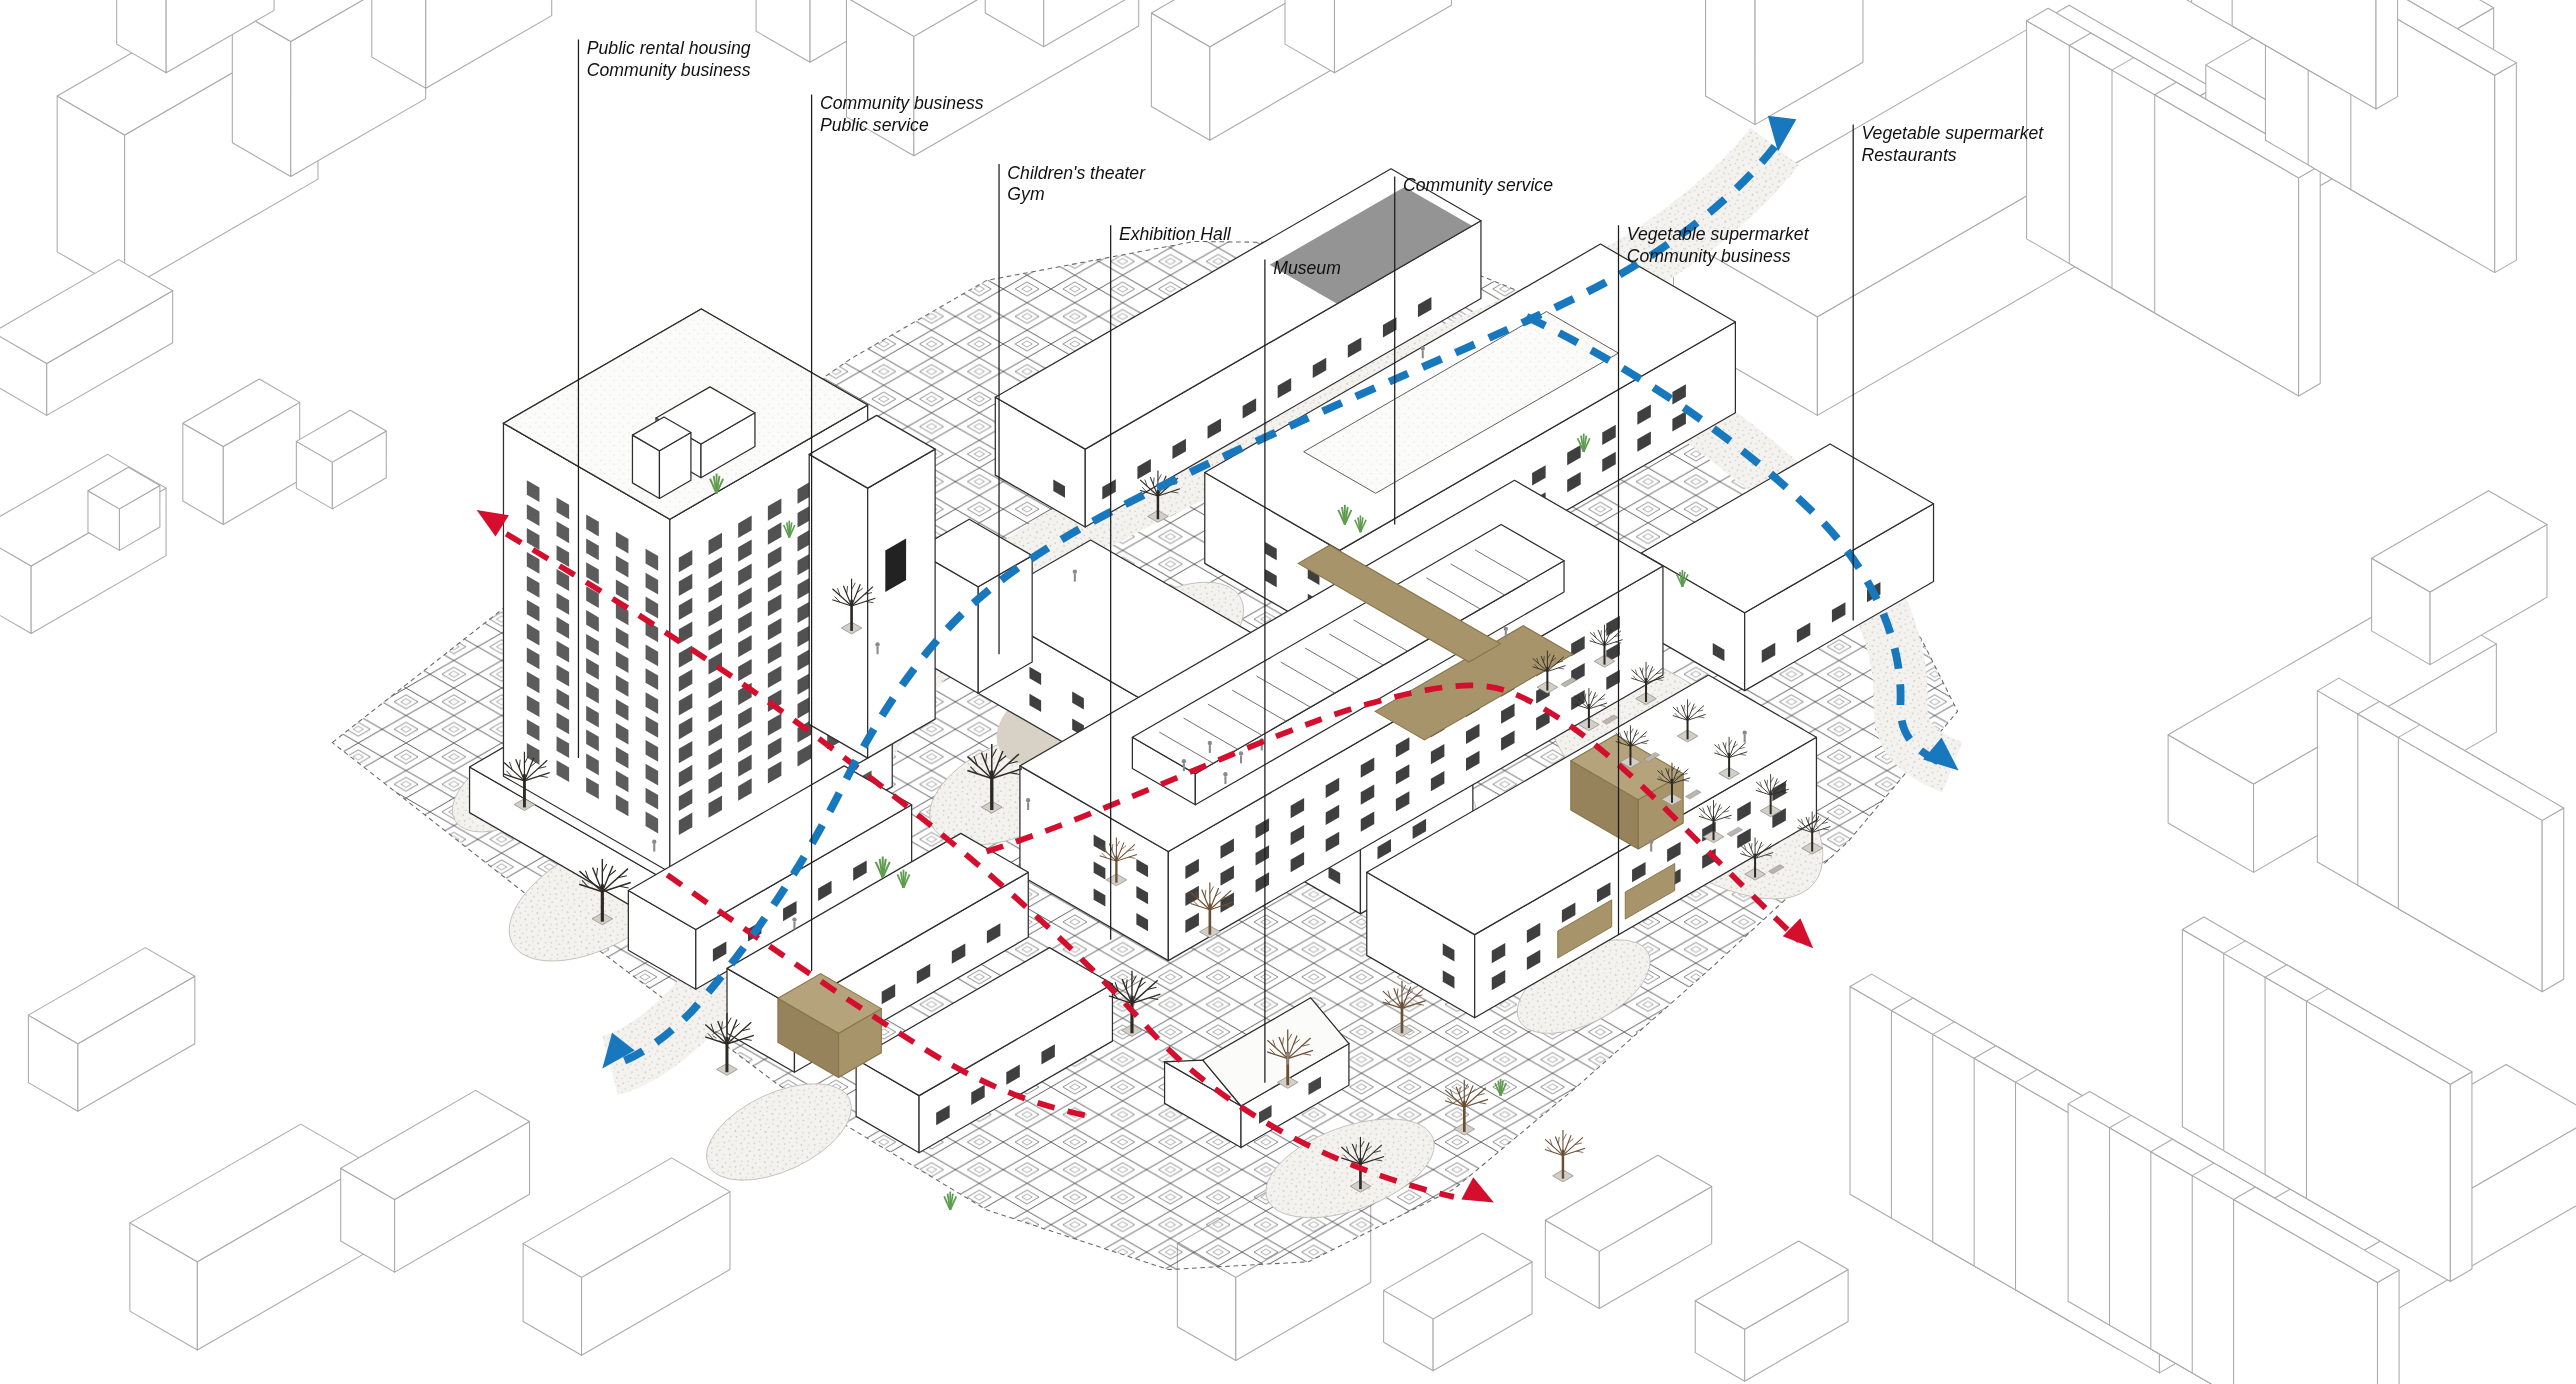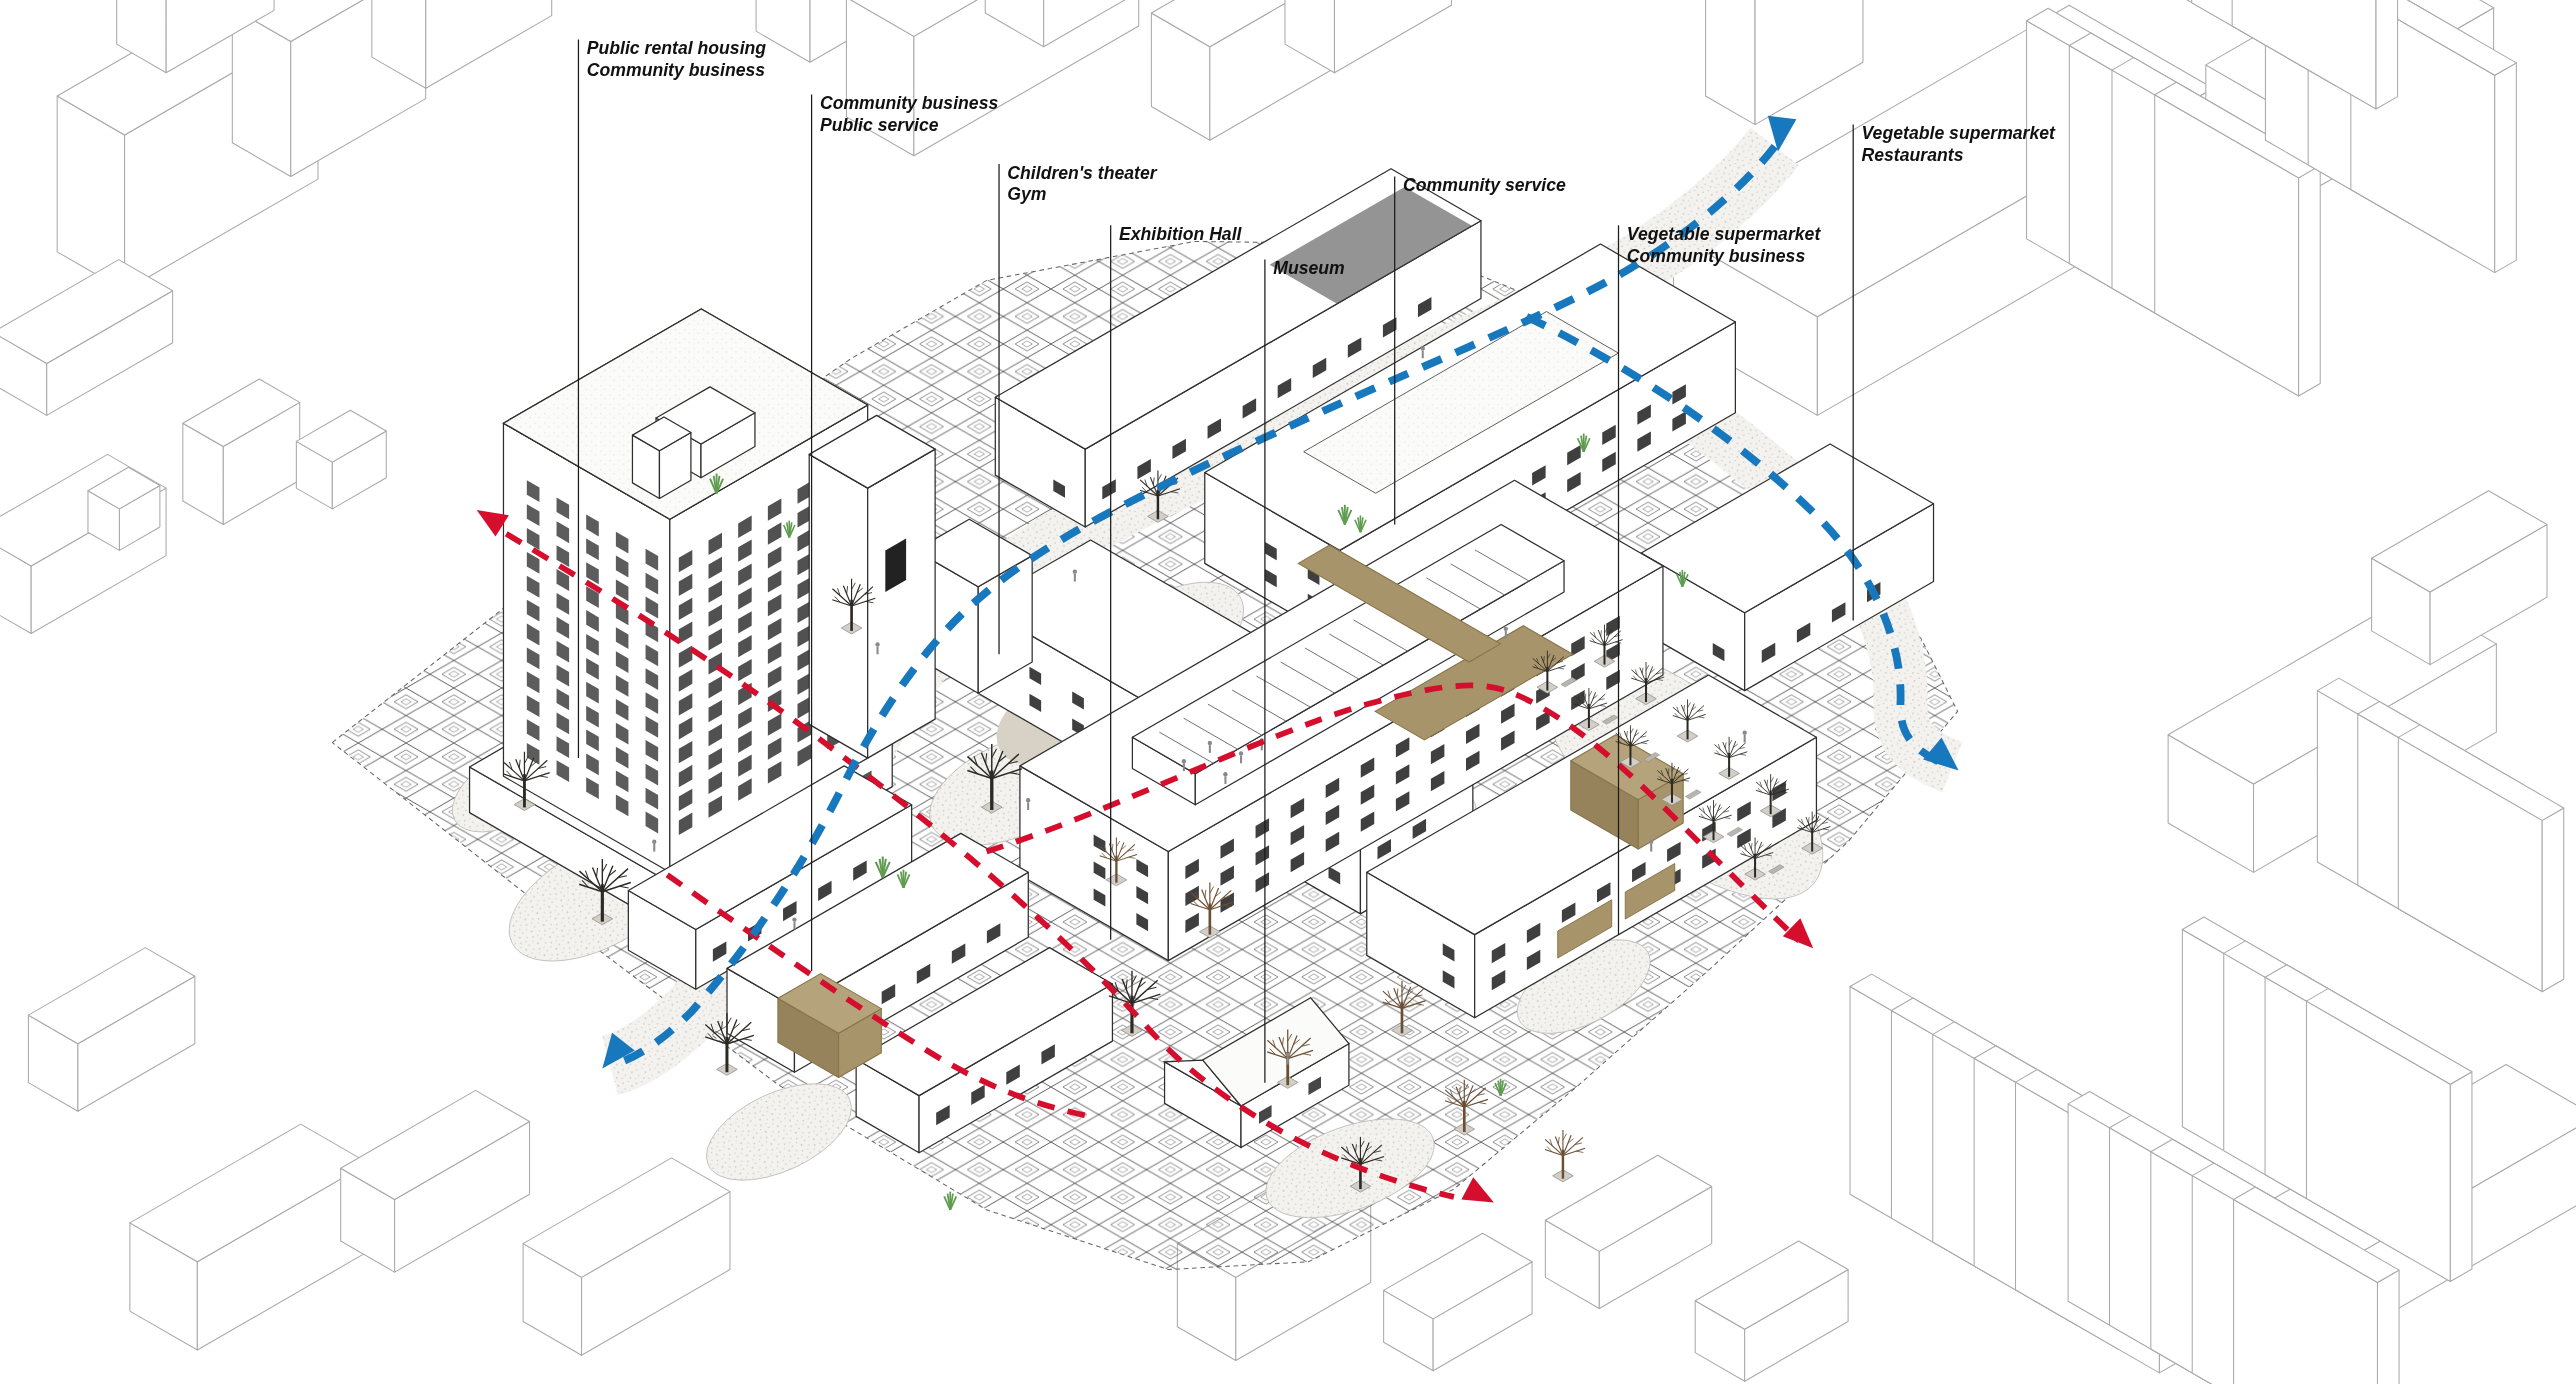--- a/index.html
+++ b/index.html
@@ -1,16 +1,16 @@
 <!DOCTYPE html>
 <html style="font-size:8.3px"><head>
 <meta charset="utf-8">
 <style>
   html,body{margin:0;padding:0;background:#ffffff;}
-  .stage{width:100%;background:#8b5cf6;font-weight:bold;}
+  .stage{width:100%;background:#8b5cf6;}
   svg{display:block;width:100%;height:auto;background:#fff;}
   text.lbl{font-family:"Liberation Sans","DejaVu Sans",sans-serif;font-style:italic;fill:#111;}
 </style>
 </head>
 <body>
 
 <div class="stage">
 <svg id="scene" viewBox="0 0 4961 2666" xmlns="http://www.w3.org/2000/svg">
   <defs>
     <pattern id="hatch" width="92" height="53" patternUnits="userSpaceOnUse">

